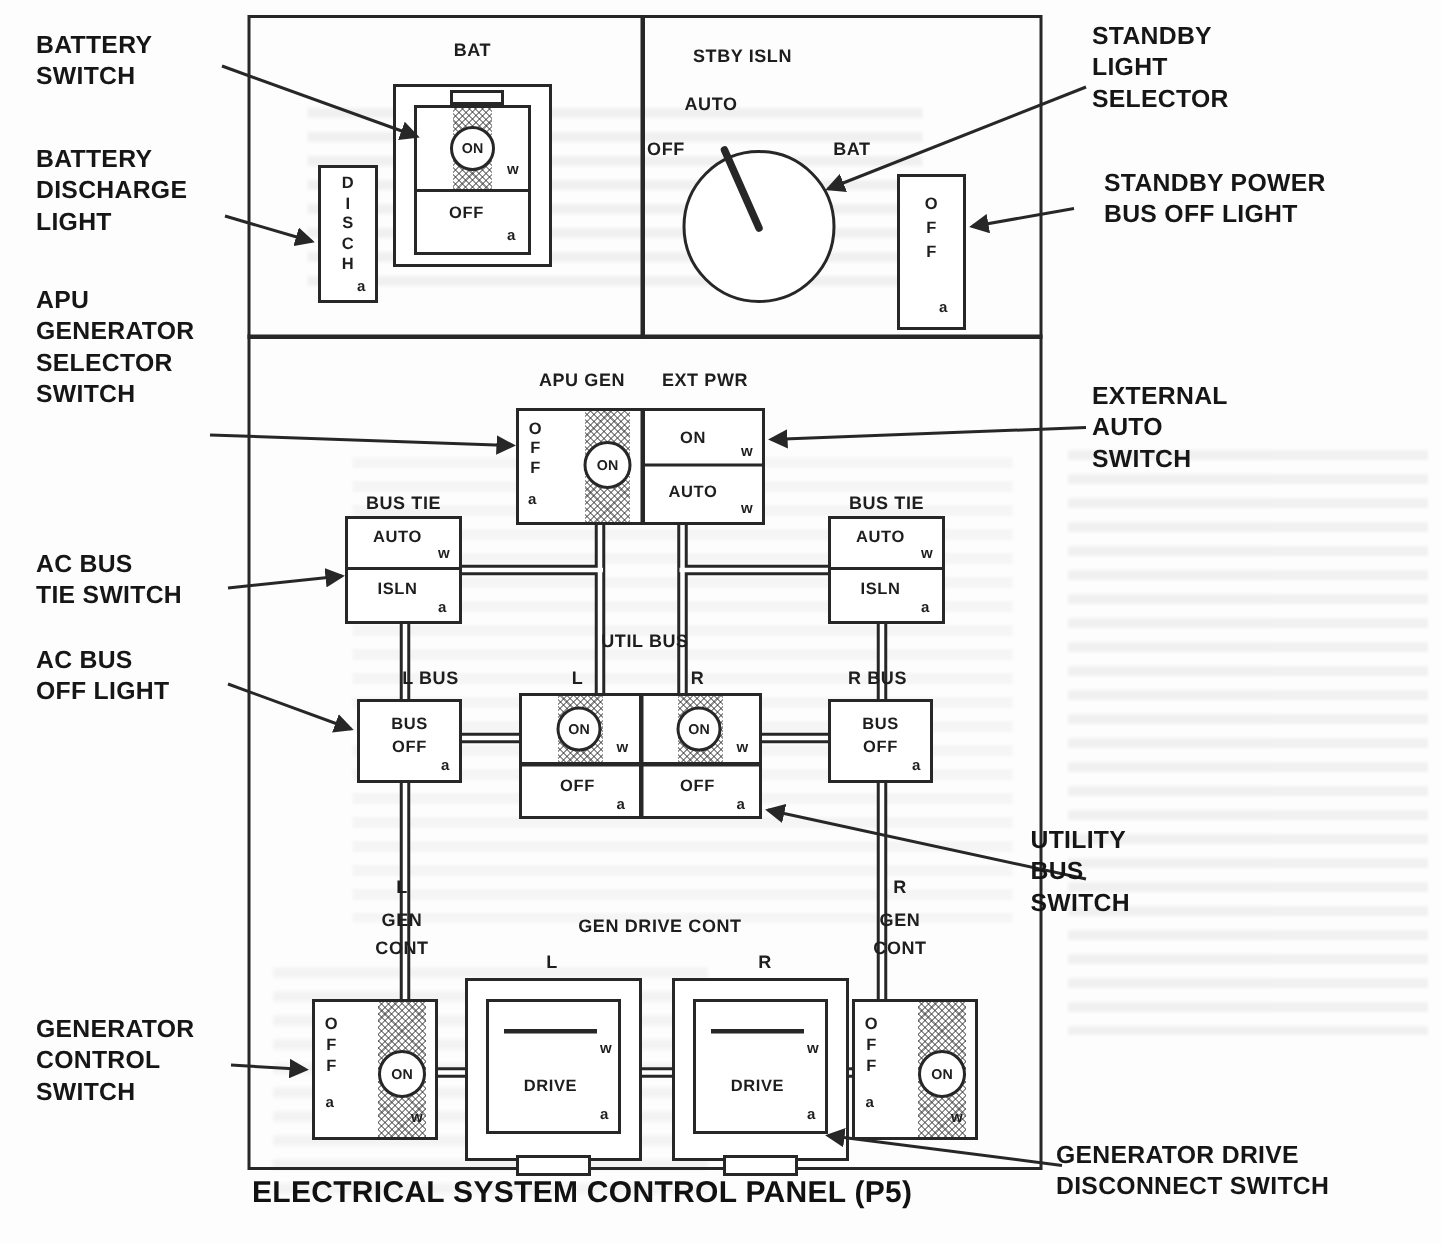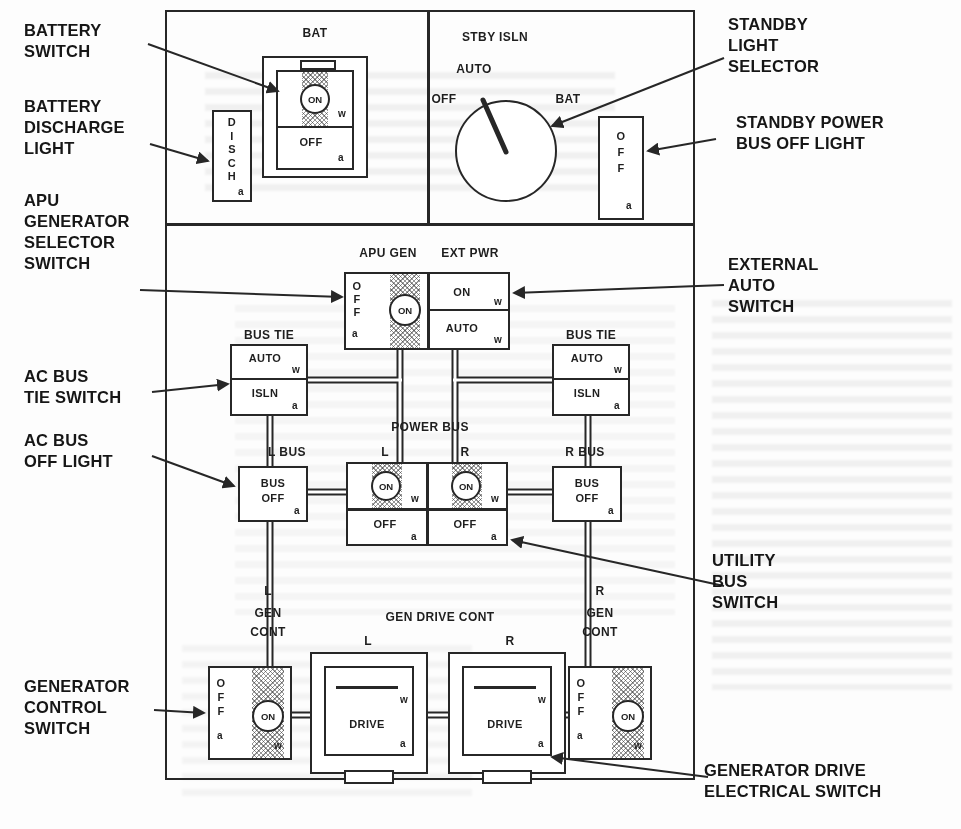--- a/index.html
+++ b/index.html
@@ -121,21 +121,21 @@
   <div class="glyph" style="left:292px;top:400px">a</div>
 
   <div class="lbl" style="left:552px;top:328px;width:78px">BUS TIE</div>
   <div class="box" style="left:552px;top:344px;width:78px;height:72px"></div>
   <div class="lbl small" style="left:554px;top:352px;width:66px">AUTO</div>
   <div class="glyph" style="left:614px;top:364px">w</div>
   <div class="hline" style="left:552px;top:378px;width:78px;height:2px"></div>
   <div class="lbl small" style="left:554px;top:387px;width:66px">ISLN</div>
   <div class="glyph" style="left:614px;top:400px">a</div>
 
-  <div class="lbl" style="left:385px;top:420px;width:90px">POWER BUS</div>
+  <div class="lbl" style="left:385px;top:420px;width:90px">UTIL BUS</div>
   <div class="lbl" style="left:375px;top:445px;width:20px">L</div>
   <div class="lbl" style="left:455px;top:445px;width:20px">R</div>
   <div class="box" style="left:346px;top:462px;width:162px;height:84px"></div>
   <div class="vline" style="left:426px;top:462px;height:84px"></div>
   <div class="hline" style="left:346px;top:508px;width:162px"></div>
   <div class="hatch" style="left:372px;top:464px;width:30px;height:44px"></div>
   <div class="knob" style="left:371px;top:471px;width:30px;height:30px">ON</div>
   <div class="glyph" style="left:411px;top:493px">w</div>
   <div class="lbl small" style="left:352px;top:518px;width:66px">OFF</div>
   <div class="glyph" style="left:411px;top:531px">a</div>
@@ -239,20 +239,21 @@
 CONTROL
 SWITCH</div>
   <div class="callout" style="left:728px;top:14px">STANDBY
 LIGHT
 SELECTOR</div>
   <div class="callout" style="left:736px;top:112px">STANDBY POWER
 BUS OFF LIGHT</div>
   <div class="callout" style="left:728px;top:254px">EXTERNAL
 AUTO
 SWITCH</div>
-  <div class="callout" style="left:712px;top:550px">UTILITY
+  <div class="callout" style="left:687px;top:550px">UTILITY
 BUS
 SWITCH</div>
   <div class="callout" style="left:704px;top:760px">GENERATOR DRIVE
-ELECTRICAL SWITCH</div>
-
+DISCONNECT SWITCH</div>
+
+  <div class="caption" style="left:168px;top:784px">ELECTRICAL SYSTEM CONTROL PANEL (P5)</div>
 
 </div>
 
 </body></html>

